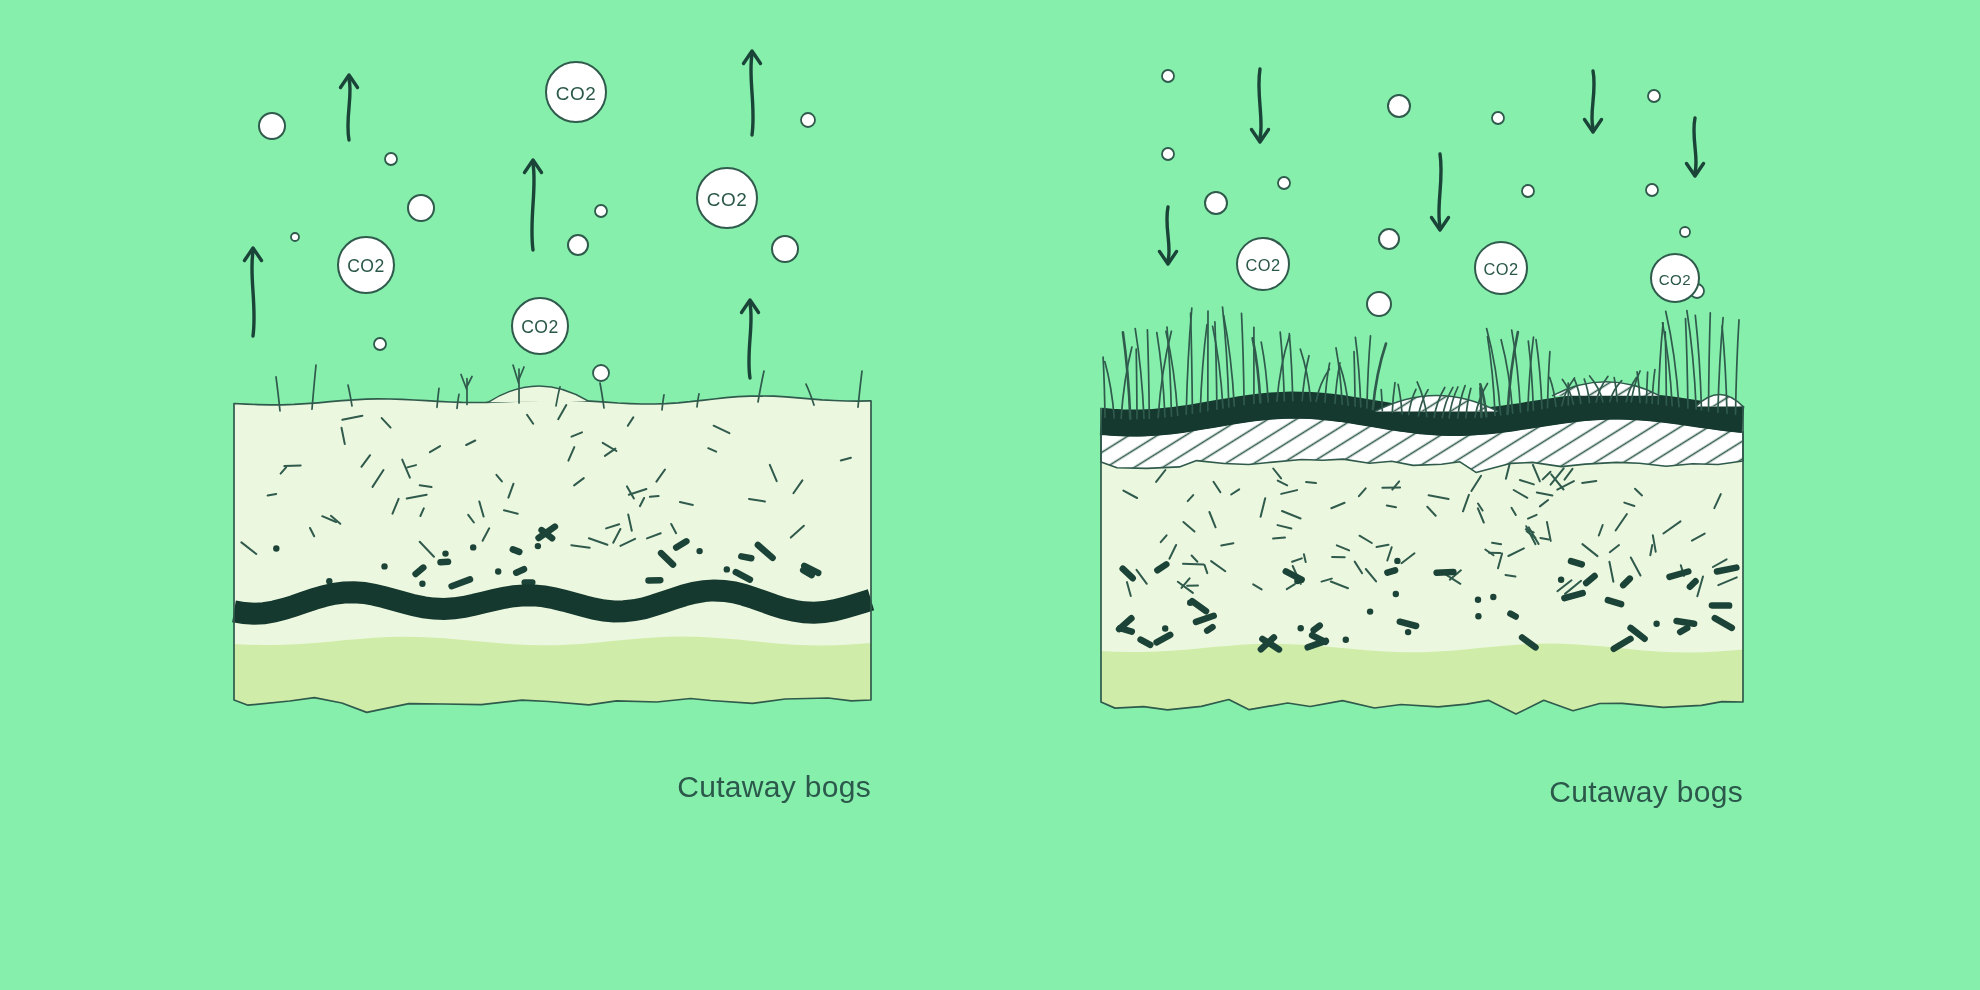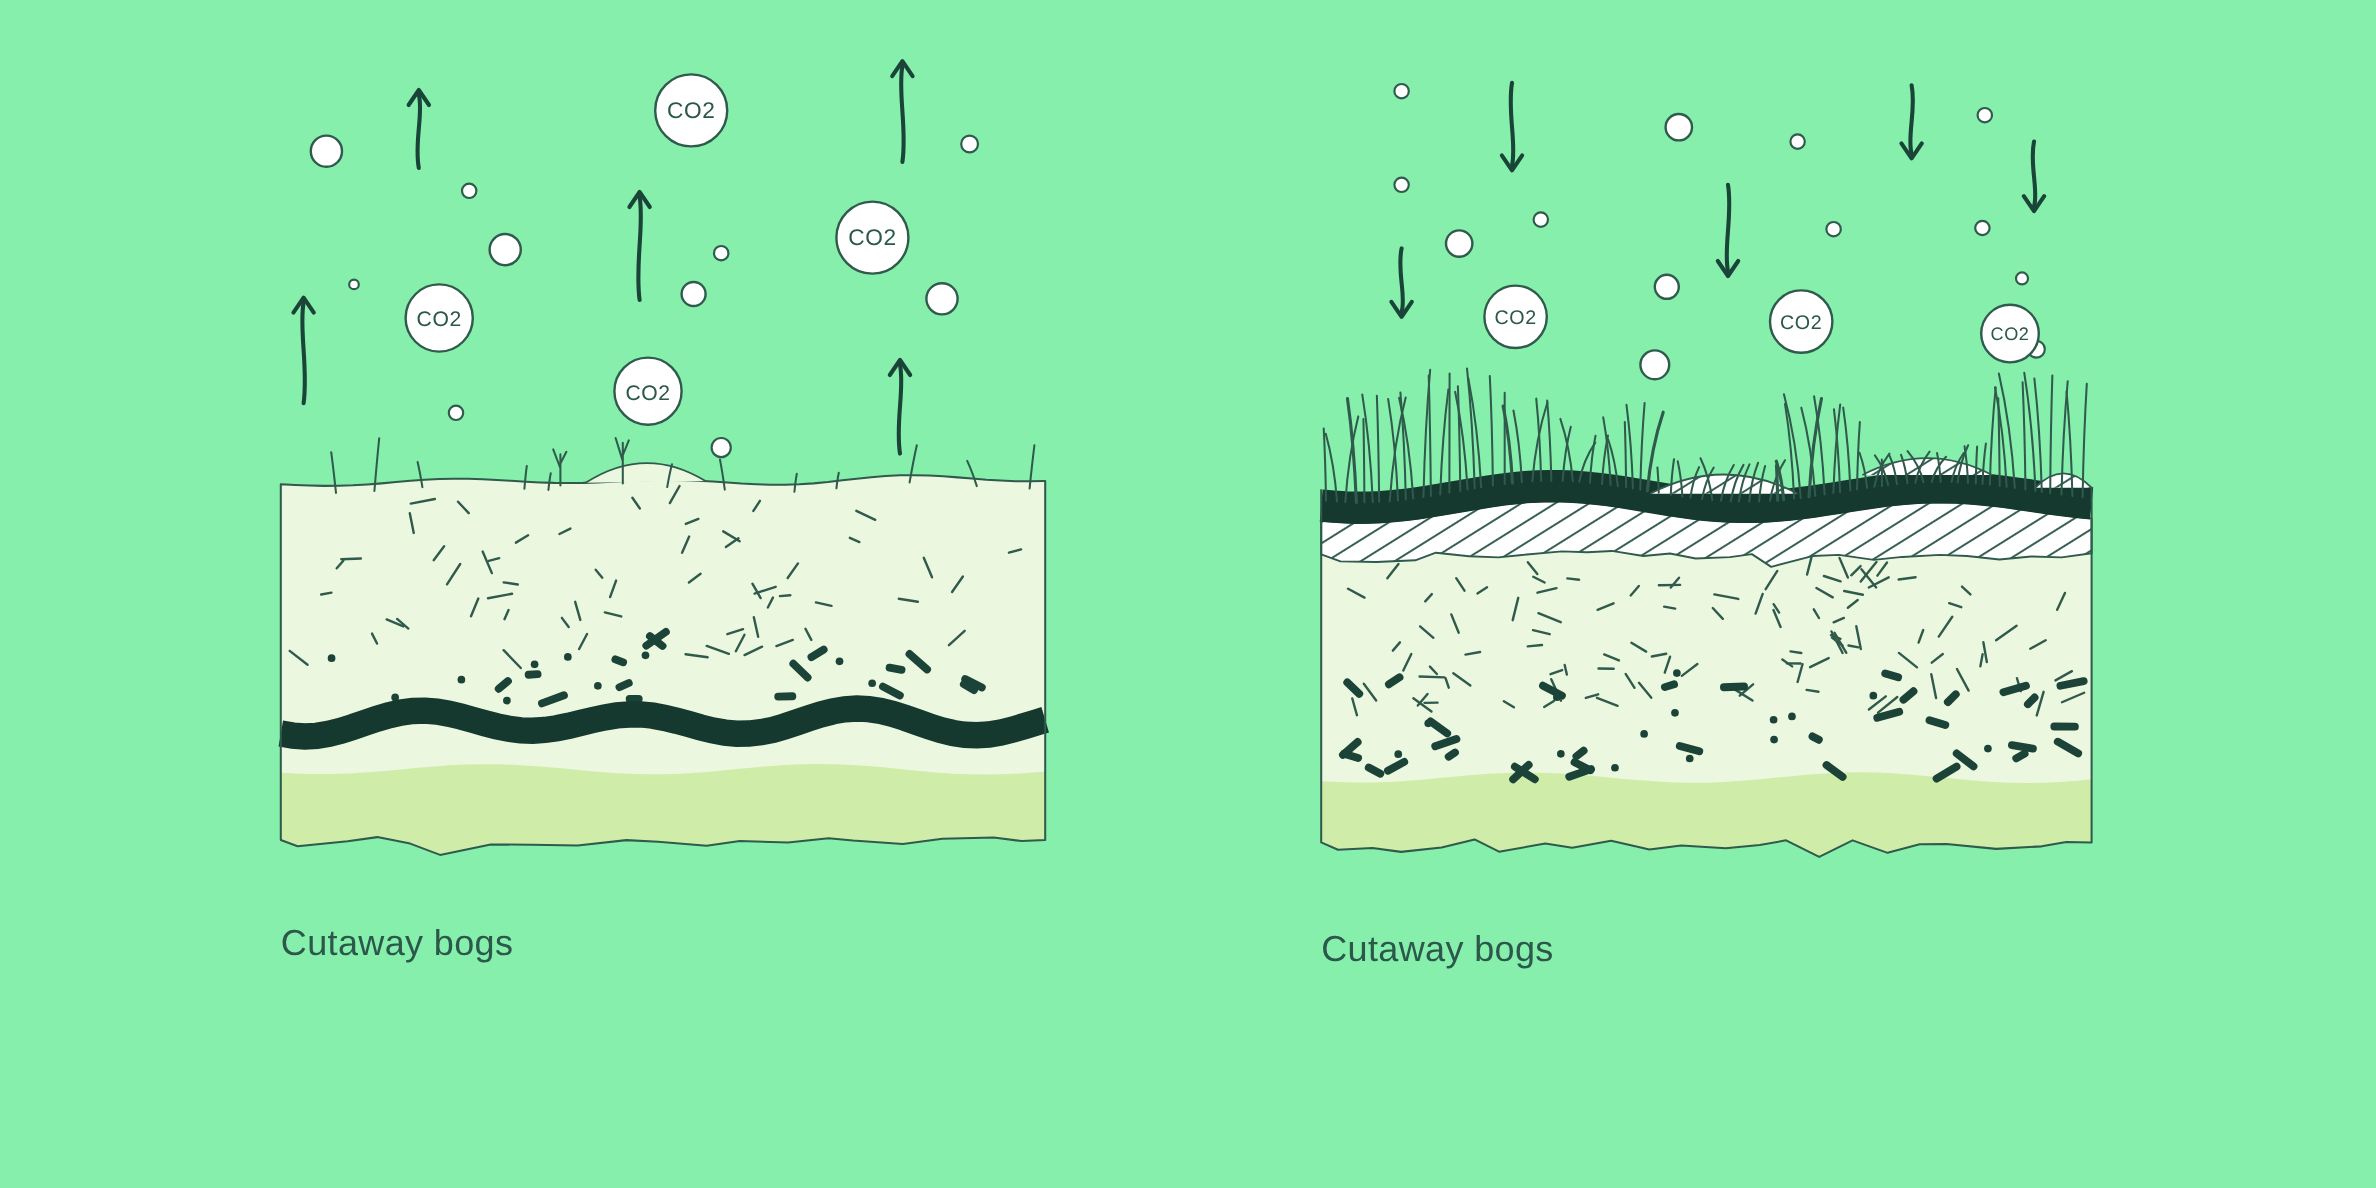--- a/index.html
+++ b/index.html
@@ -1,20 +1,20 @@
 <!DOCTYPE html>
 <html><head>
 <meta charset="utf-8">
 <style>
   html,body{margin:0;padding:0;background:#ffffff;}
   .stage{position:relative;width:1980px;height:990px;background:#86efac;overflow:hidden;
          font-family:"Liberation Sans",sans-serif;padding-left:18px;}
   svg{position:absolute;left:0;top:0;}
   .caption{position:absolute;color:#2b584a;font-size:30px;font-weight:400;
-           letter-spacing:0.3px;text-align:left;line-height:1.1;}
+           letter-spacing:0.3px;text-align:right;line-height:1.1;}
   #cap0{left:234px;top:770px;width:637px;}
   #cap1{left:1101px;top:775px;width:642px;}
 </style>
 </head>
 <body>
 
 <div class="stage">
   <svg id="scene" width="1980" height="990" viewBox="0 0 1980 990">
     <defs>
       <pattern id="hatch" width="15" height="15" patternUnits="userSpaceOnUse" patternTransform="rotate(58)">

